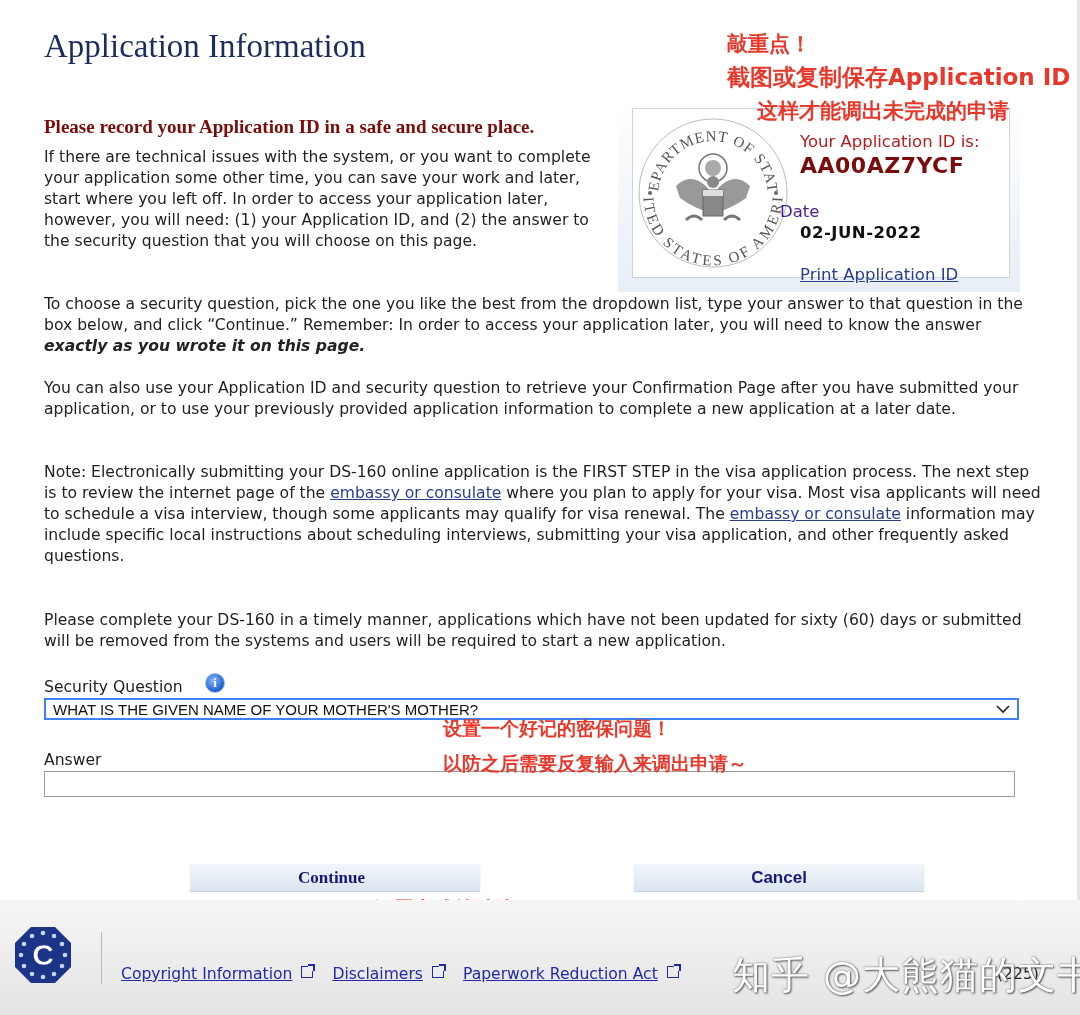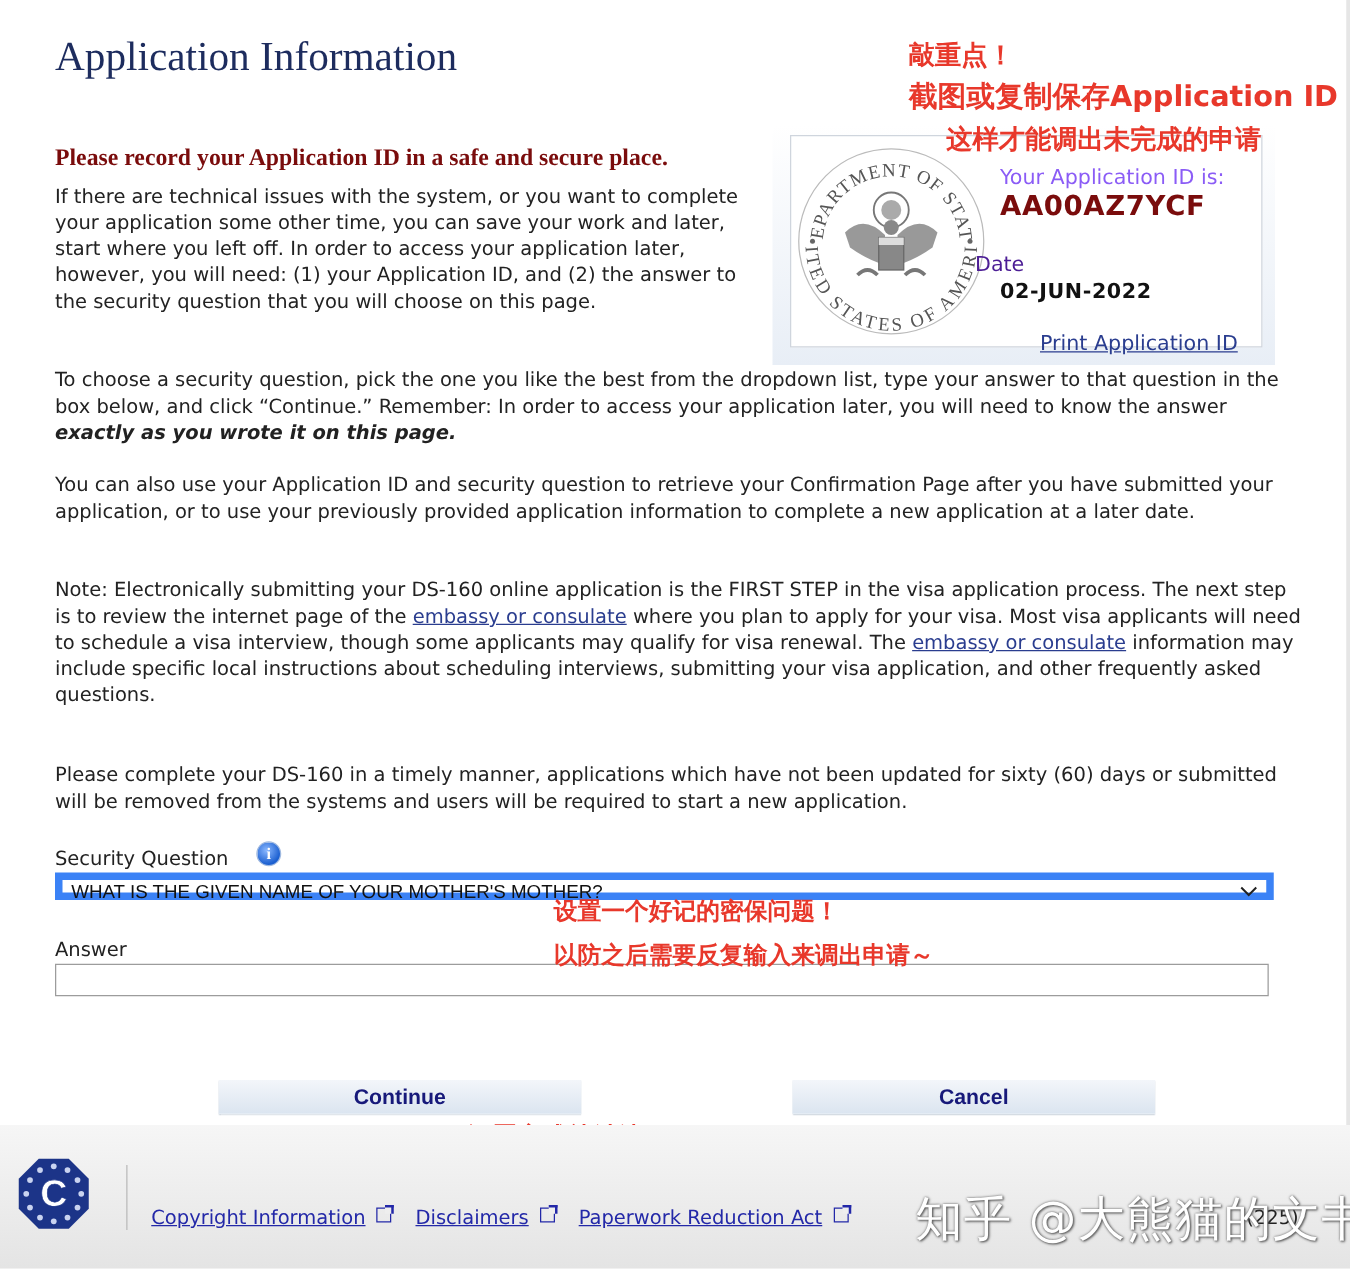--- a/index.html
+++ b/index.html
@@ -31,25 +31,25 @@
   
   .id-card-bg {
     position:absolute; left:618px; top:100px; width:402px; height:192px;
     background:linear-gradient(180deg, #ffffff 0%, #e8eef6 100%);
   }
   .id-card {
     position:absolute; left:632px; top:108px; width:376px; height:168px;
     background:#fff; border:1px solid #cfd5dd;
   }
   .seal { position:absolute; left:636px; top:116px; width:154px; height:154px; }
-  .id-label { position:absolute; left:800px; top:132px; font-size:16.5px; color:#8b5cf6; }
+  .id-label { position:absolute; left:800px; top:132px; font-size:16.5px; color:#b91c1c; }
   .id-value { position:absolute; left:800px; top:153px; font-size:22px; font-weight:bold; color:#7a0c0c; letter-spacing:0.5px; }
   .date-label { position:absolute; left:780px; top:202px; font-size:16.5px; color:#4c1d95; }
   .date-value { position:absolute; left:800px; top:223px; font-size:16.5px; font-weight:bold; color:#111; letter-spacing:0.5px; }
-  .print-link { position:absolute; left:800px; top:265px; font-size:16.5px; color:#2a3d8f; text-decoration:underline; cursor:pointer;margin-left:32px; }
+  .print-link { position:absolute; left:800px; top:265px; font-size:16.5px; color:#2a3d8f; text-decoration:underline; cursor:pointer; }
 
   
   .anno { position:absolute; color:#e8382b; font-weight:bold; margin:0; }
   .anno-top1 { left:727px; top:30px; font-size:21px; }
   .anno-top2 { left:727px; top:62px; font-size:23px; white-space:nowrap; }
   .anno-top3 { left:757px; top:97px; font-size:21px; }
   .anno-mid1 { left:443px; top:716px; font-size:19px; }
   .anno-mid2 { left:443px; top:751px; font-size:19px; }
   .anno-btn { left:374px; top:896px; font-size:20px; }
 
@@ -59,40 +59,40 @@
   .ans-label { top:751px; }
   .info-icon {
     position:absolute; left:205px; top:673px; width:18px; height:18px; border-radius:50%;
     background:radial-gradient(circle at 40% 35%, #8ab8ff, #1b5fd0 70%);
     border:1px solid #9fb9e0;
     color:#fff; font-family:"Liberation Serif", serif; font-weight:bold; font-size:13px;
     text-align:center; line-height:18px; cursor:pointer;
   }
   .select {
     position:absolute; left:44px; top:698px; width:975px; height:22px;
-    border:6px solid #3b82f6; background:#fff; box-sizing:border-box;
+    border:2px solid #3b82f6; background:#fff; box-sizing:border-box;
     font-family:"Liberation Sans", sans-serif; font-size:15px; color:#111;
     padding:1px 0 0 7px; cursor:pointer;
   }
   .chevron { position:absolute; right:6px; top:3px; width:16px; height:12px; }
   .answer-input {
     position:absolute; left:44px; top:771px; width:971px; height:26px;
     border:1px solid #9c9c9c; background:#fff; box-sizing:border-box; margin:0; padding:0 6px;
     font-family:"DejaVu Sans", sans-serif; font-size:15px;
   }
 
   
   .btn {
     position:absolute; top:864px; height:27px; width:290px;
     background:linear-gradient(180deg, #f3f6fa 0%, #dbe5f0 100%);
     border:none; box-shadow:0 1px 1px #c9d2dc;
     font-family:"Liberation Sans", sans-serif; font-weight:bold; font-size:17px; color:#17197a;
     text-align:center; line-height:27px; cursor:pointer;
   }
-  .btn-continue { left:175px; }
+  .btn-continue { left:190px;font-family:Liberation Serif, serif; }
   .btn-cancel { left:634px; }
   .btn-continue .btn-text { position:absolute; left:108px; }
 
   
   .footer {
     position:absolute; left:0; top:900px; width:1080px; height:115px;
     background:linear-gradient(180deg, #f6f6f6 0%, #e4e4e4 100%);
   }
   .ca-logo { position:absolute; left:14px; top:26px; width:58px; height:58px; }
   .footer-divider { position:absolute; left:101px; top:32px; width:1px; height:52px; background:#b9b9b9; }

